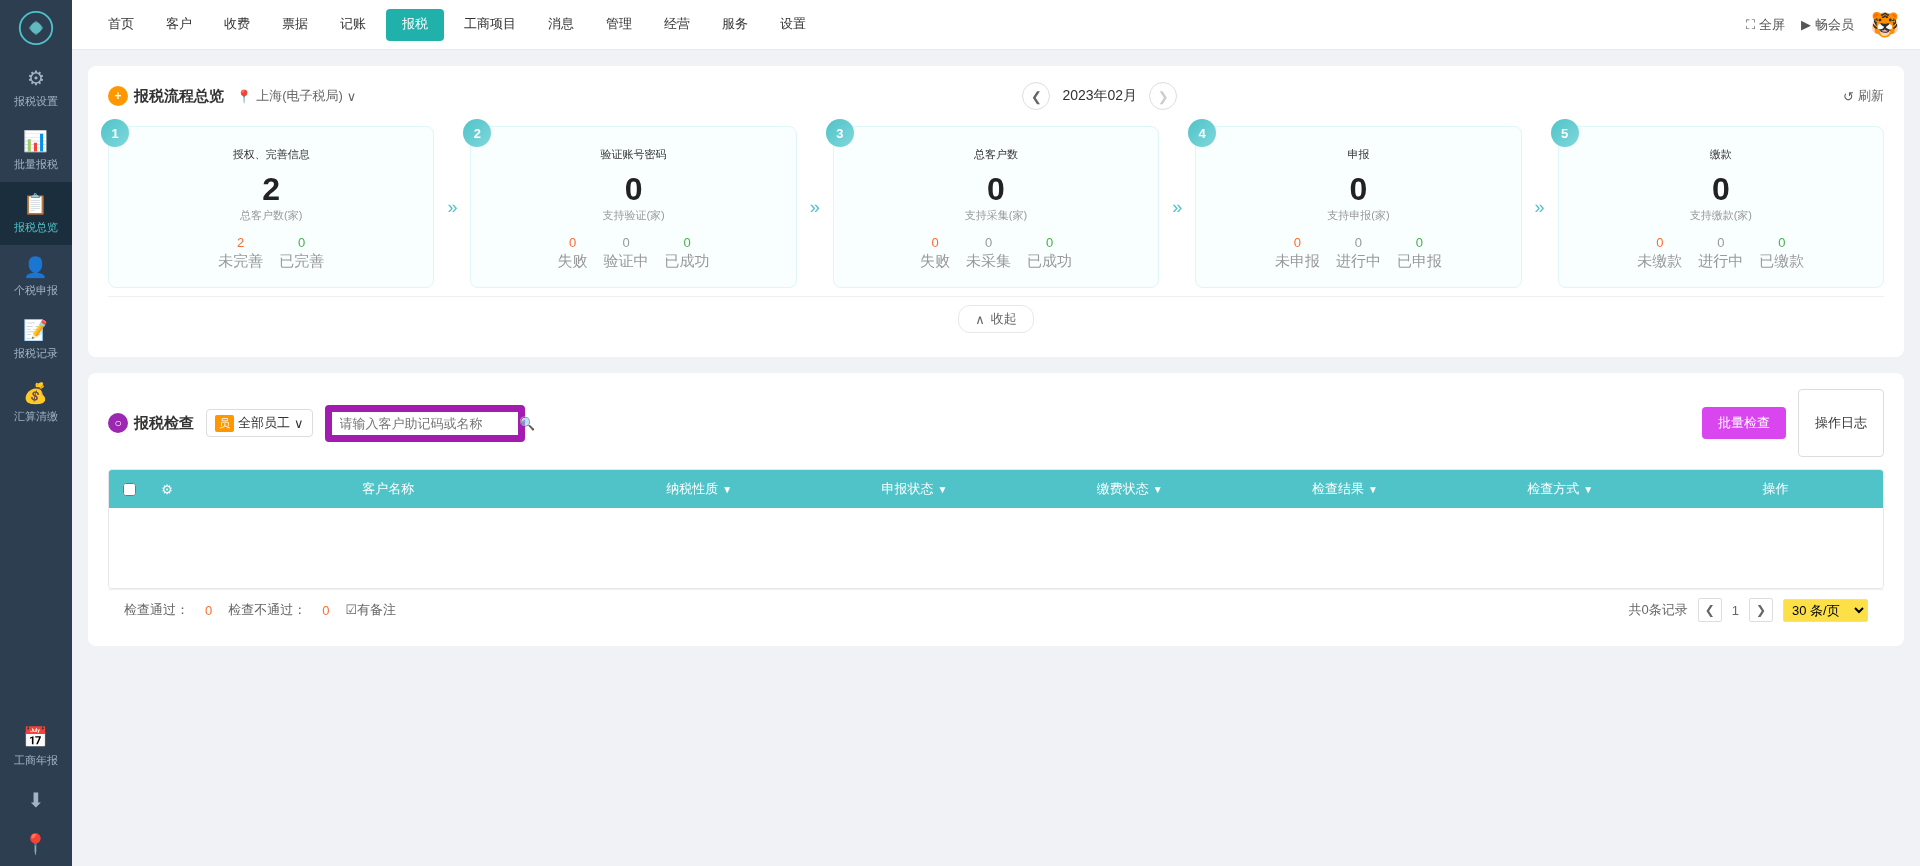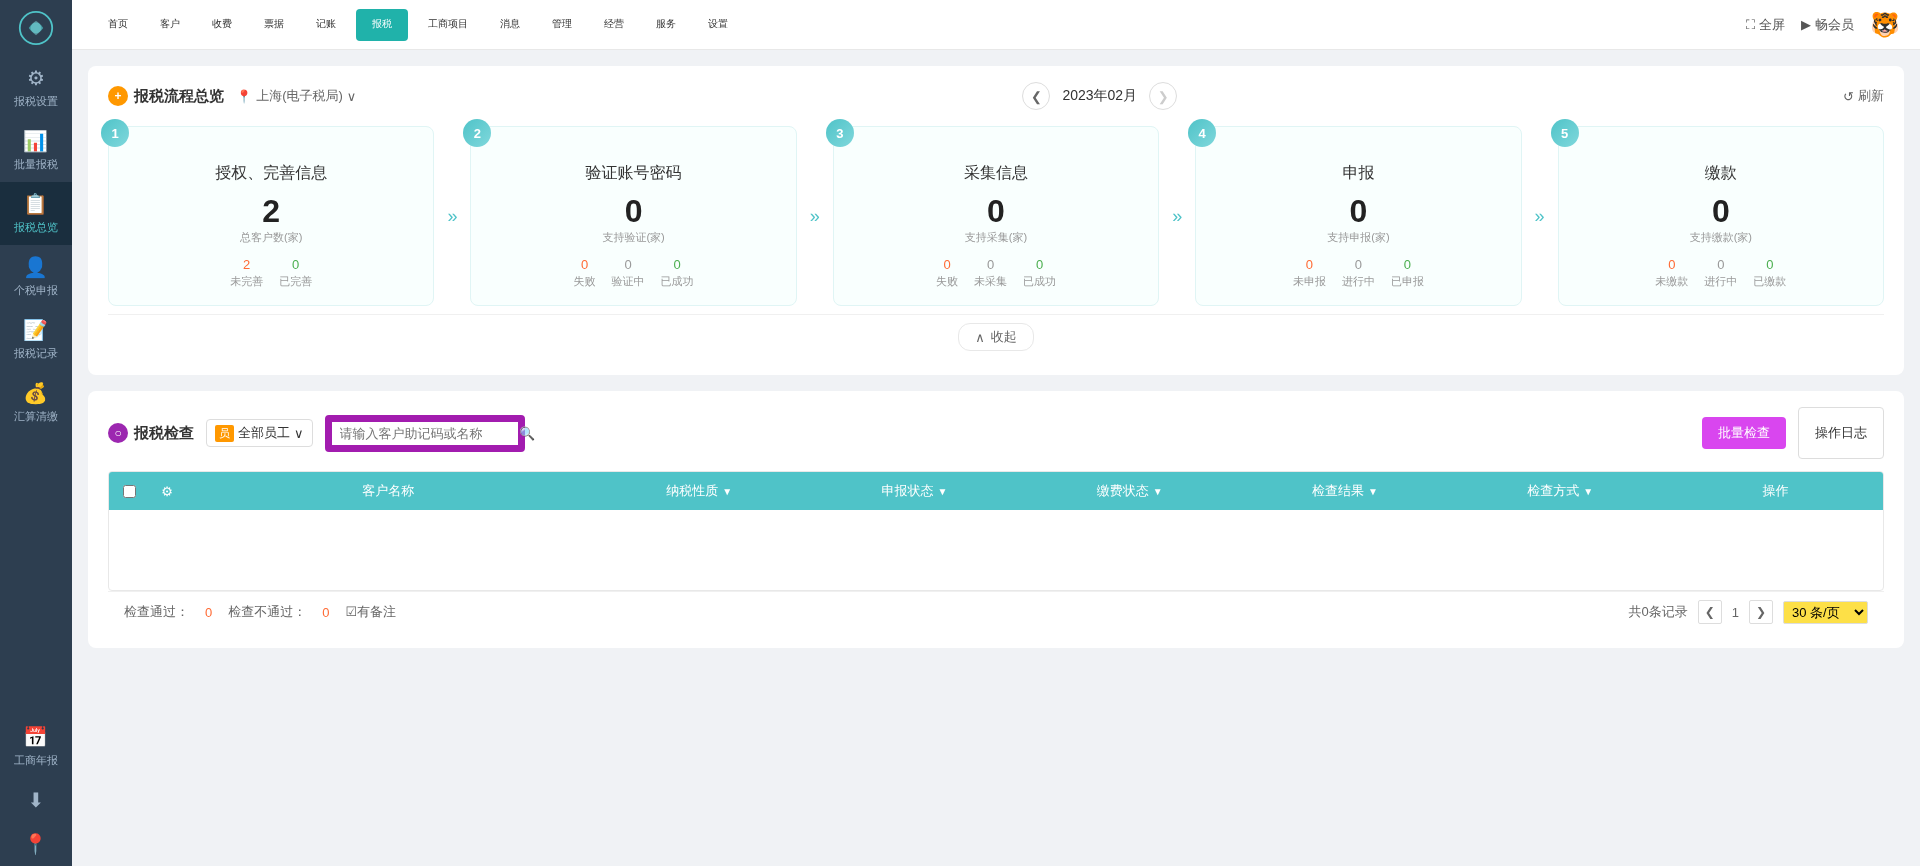--- a/index.html
+++ b/index.html
@@ -64,21 +64,21 @@
       gap: 0;
       flex: 1;
     }
     .topnav-item {
       padding: 12px 16px;
       height: 50px;
       display: flex;
       align-items: center;
       cursor: pointer;
       color: #333;
-      font-size: 10px;
+      font-size: 13px;
       border-bottom: 2px solid transparent;
     }
     .topnav-item.active {
       color: #fff;
       background: #20b2aa;
       border-radius: 4px;
       height: 32px;
       margin: 17px 4px;
     }
     .topnav-right {
@@ -209,24 +209,24 @@
       border-radius: 50%;
       background: linear-gradient(135deg, #4fc3c8, #80d8dc);
       color: #fff;
       display: flex;
       align-items: center;
       justify-content: center;
       font-size: 13px;
       font-weight: bold;
     }
     .step-title {
-      font-size: 16px;
+      font-size: 11px;
       color: #333;
       margin-bottom: 8px;
-      margin-top: 20px;
+      margin-top: 4px;
     }
     .step-count {
       font-size: 32px;
       font-weight: bold;
       color: #222;
       line-height: 1.2;
     }
     .step-label {
       font-size: 11px;
       color: #999;
@@ -240,21 +240,21 @@
     .step-stat {
       display: flex;
       flex-direction: column;
       align-items: center;
       gap: 2px;
     }
     .step-stat-num { font-size: 13px; }
     .step-stat-num.orange { color: #ff6b35; }
     .step-stat-num.gray { color: #999; }
     .step-stat-num.green { color: #4caf50; }
-    .step-stat-label { font-size: 11px; color: #999; }
+    .step-stat-label { font-size: 15px; color: #999; }
 
     
     .collapse-bar {
       display: flex;
       justify-content: center;
       padding: 8px 0;
       border-top: 1px solid #f0f0f0;
       margin-top: 8px;
     }
     .collapse-btn {
@@ -343,21 +343,21 @@
       padding: 7px 16px;
       cursor: pointer;
       font-size: 13px;
       margin-left: auto;
     }
     .btn-log {
       background: #fff;
       color: #333;
       border: 1px solid #ddd;
       border-radius: 4px;
-      padding: 16px 16px;
+      padding: 24px 16px;
       cursor: pointer;
       font-size: 13px;
     }
 
     
     .table-wrapper {
       border: 1px solid #e8e8e8;
       border-radius: 4px;
       overflow: hidden;
     }
@@ -591,21 +591,21 @@
               <span class="step-stat-num green">0</span>
               <span class="step-stat-label">已成功</span>
             </div>
           </div>
         </div>
 
         <div class="step-arrow">»</div>
 
         <div class="step-card">
           <div class="step-num">3</div>
-          <div class="step-title">采集信息</div>
+          <div class="step-title">总客户数</div>
           <div class="step-count">0</div>
           <div class="step-label">支持采集(家)</div>
           <div class="step-stats">
             <div class="step-stat">
               <span class="step-stat-num orange">0</span>
               <span class="step-stat-label">失败</span>
             </div>
             <div class="step-stat">
               <span class="step-stat-num gray">0</span>
               <span class="step-stat-label">未采集</span>

